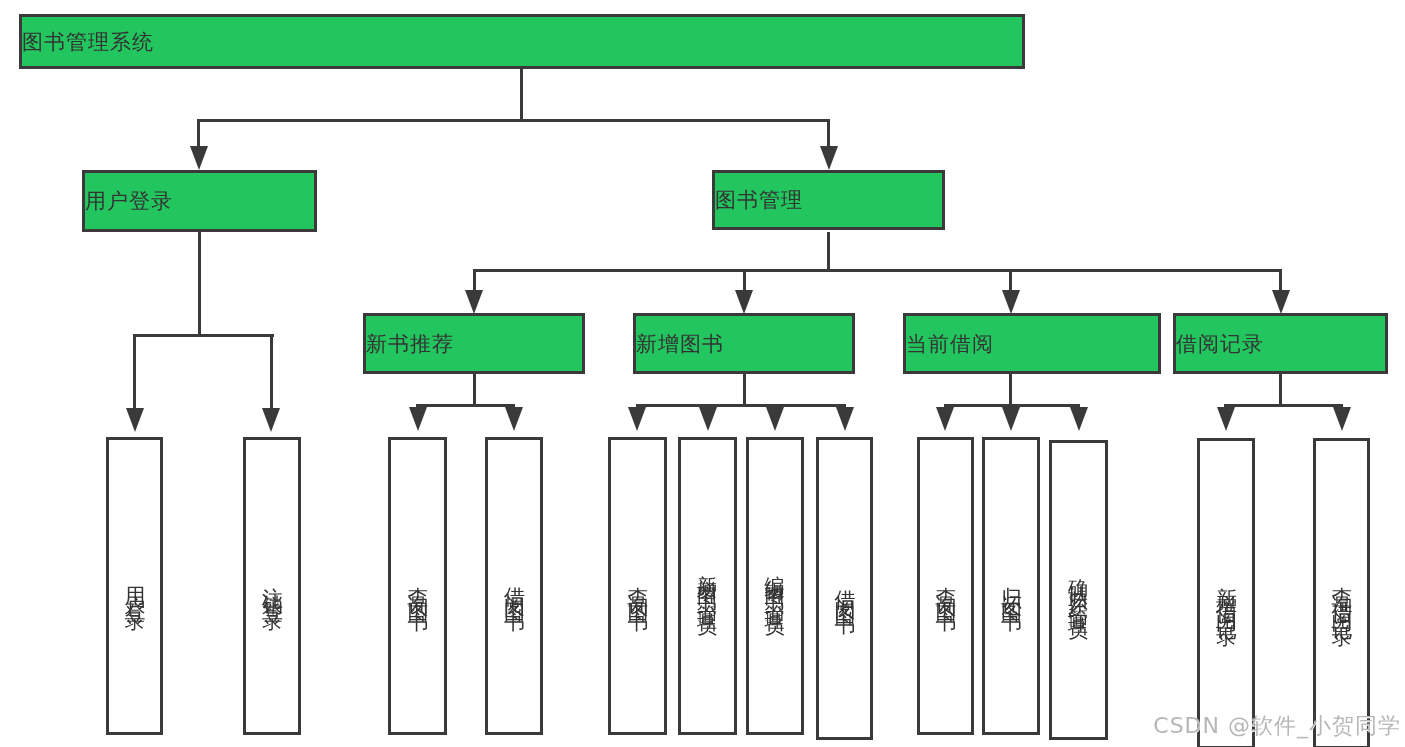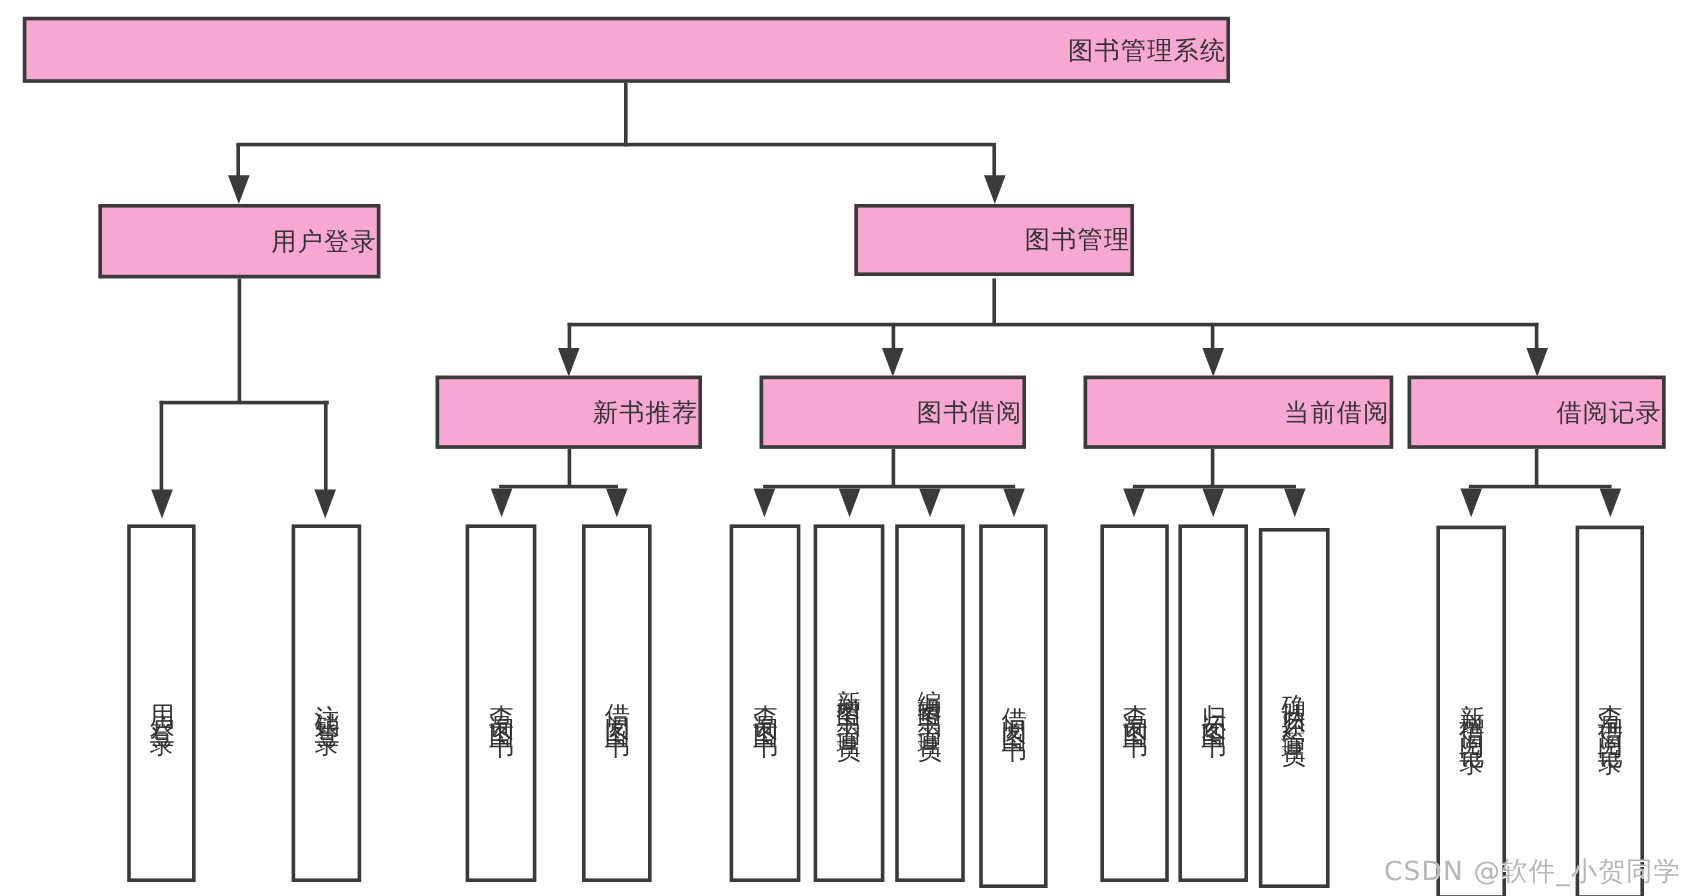--- a/index.html
+++ b/index.html
@@ -3,22 +3,22 @@
 <meta charset="utf-8">
 <style>
   html,body{margin:0;padding:0;background:#ffffff;}
   .stage{
     position:relative;width:1405px;height:747px;background:#ffffff;
     overflow:hidden;
     font-family:"DejaVu Sans","Liberation Sans",sans-serif;
   }
   
   .box{
-    position:absolute;box-sizing:border-box;background:#f9a8d4;
-    border:3px solid #3a3a3a;display:flex;align-items:center;justify-content:flex-end;
+    position:absolute;box-sizing:border-box;background:#22c55e;
+    border:3px solid #3a3a3a;display:flex;align-items:center;justify-content:flex-start;
     font-size:21px;color:#333333;z-index:2;letter-spacing:1px;
   }
   
   .vbox{
     position:absolute;box-sizing:border-box;background:#ffffff;
     border:3px solid #3a3a3a;display:flex;align-items:center;justify-content:center;
     top:437px;height:298px;z-index:2;
   }
   .vt{
     writing-mode:vertical-rl;text-orientation:mixed;white-space:nowrap;
@@ -78,21 +78,21 @@
   <div class="ar" style="left:735px;top:290px"></div>
   <div class="vl" style="left:1009px;top:269px;height:24px"></div>
   <div class="ar" style="left:1002px;top:290px"></div>
   <div class="vl" style="left:1279px;top:269px;height:24px"></div>
   <div class="ar" style="left:1272px;top:290px"></div>
 
   <div class="box" style="left:363px;top:313px;width:222px;height:61px">
     <span>新书推荐</span>
   </div>
   <div class="box" style="left:633px;top:313px;width:222px;height:61px">
-    <span>图书借阅</span>
+    <span>新增图书</span>
   </div>
   <div class="box" style="left:903px;top:313px;width:258px;height:61px">
     <span>当前借阅</span>
   </div>
   <div class="box" style="left:1173px;top:313px;width:215px;height:61px">
     <span>借阅记录</span>
   </div>
 
   <div class="vl" style="left:473px;top:374px;height:32px"></div>
   <div class="hl" style="left:416px;top:404px;width:99px"></div>

